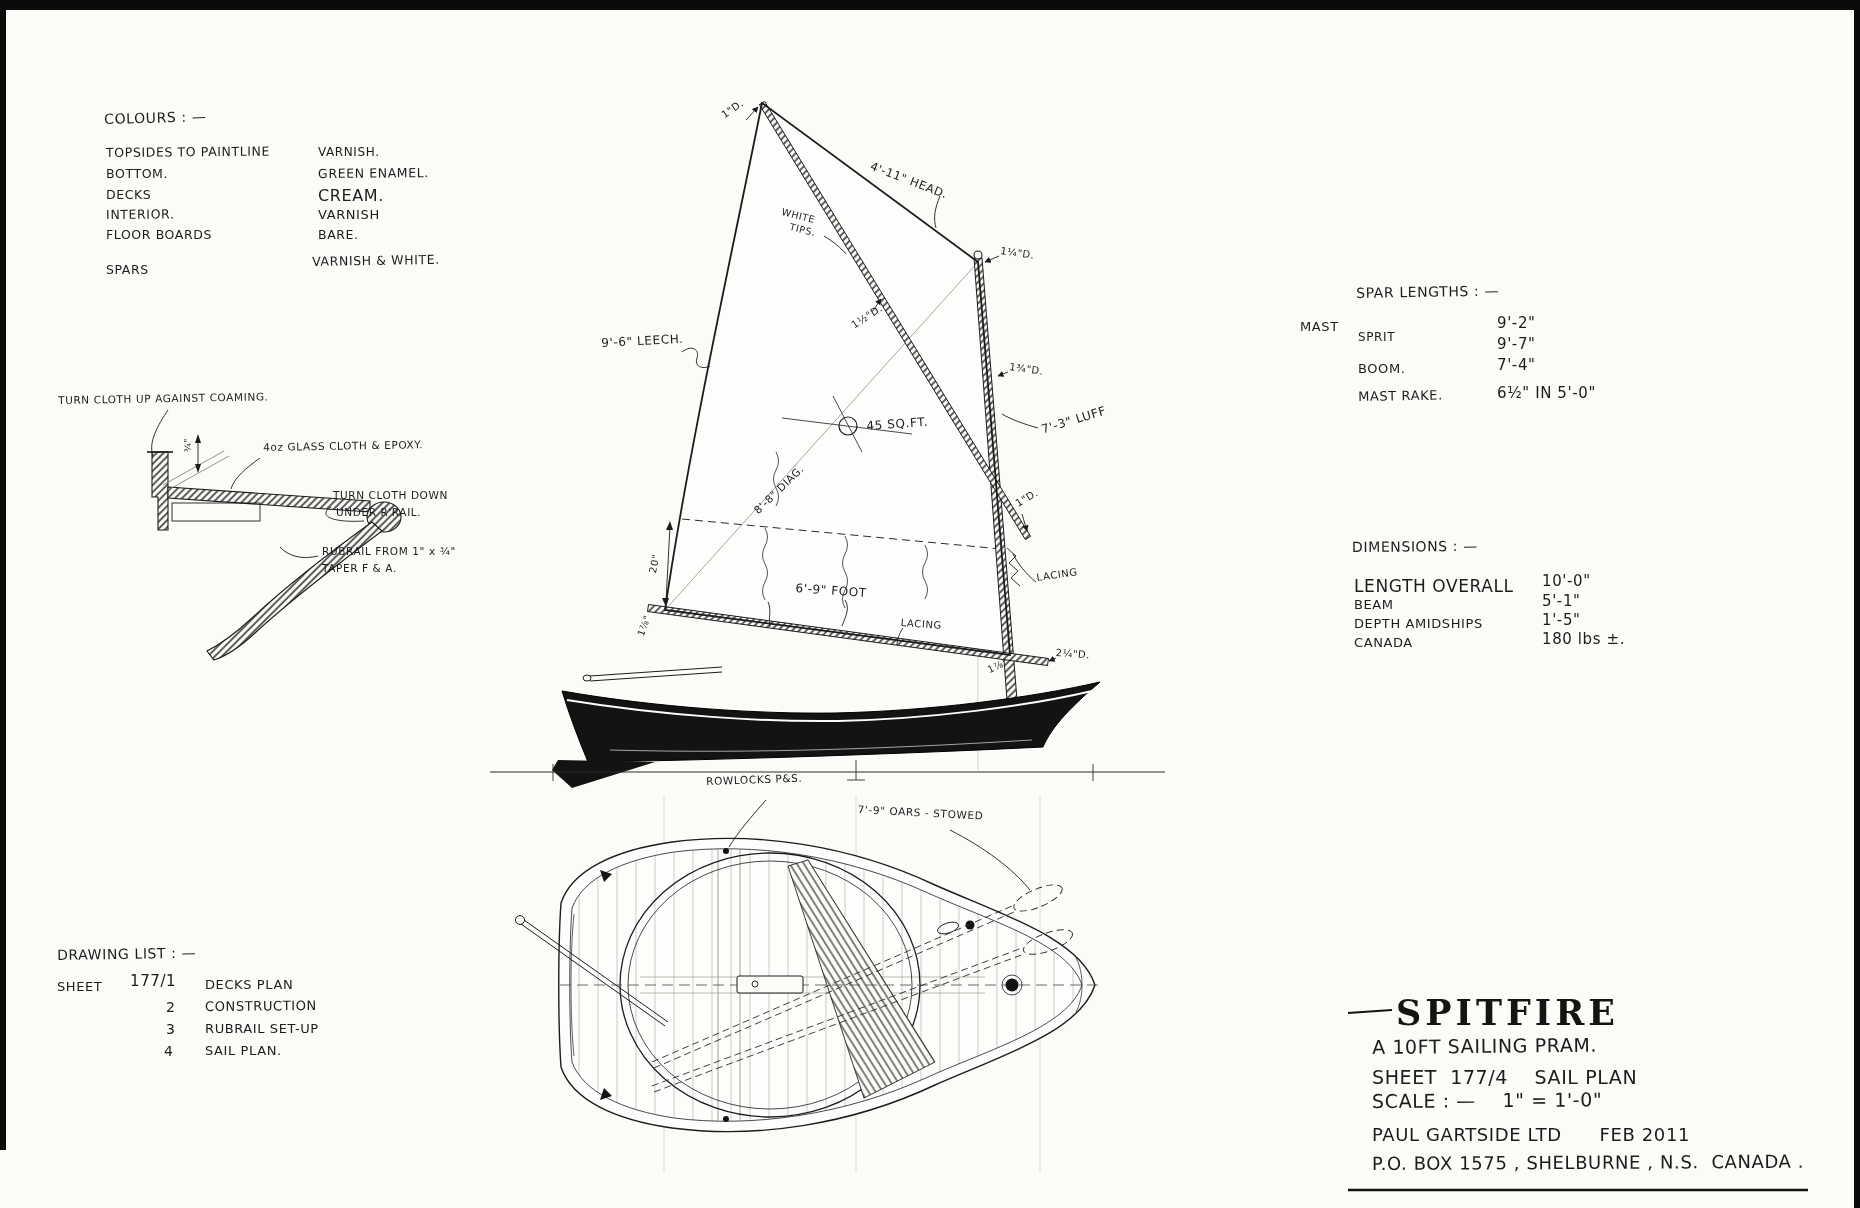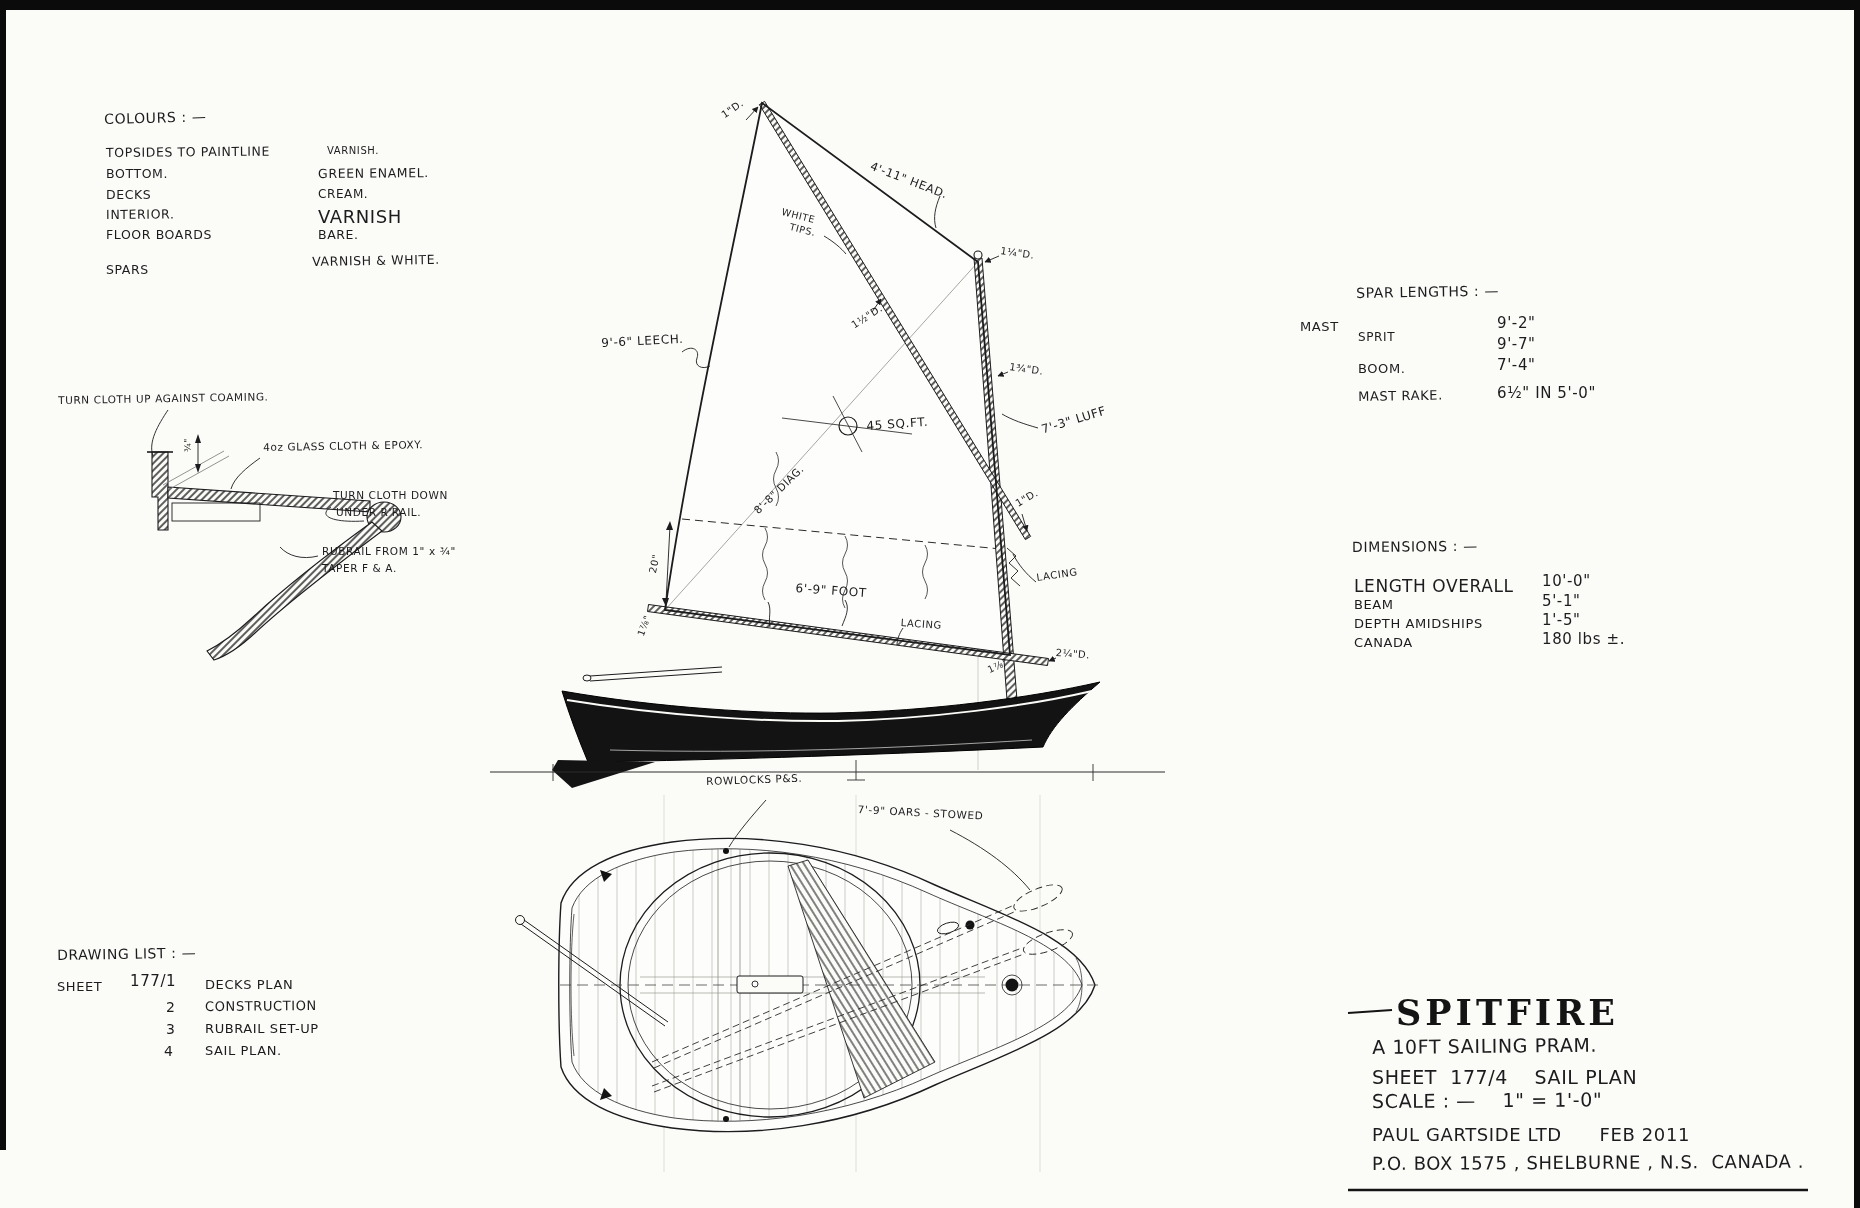--- a/index.html
+++ b/index.html
@@ -202,27 +202,27 @@
     </g>
 
     <g stroke="#141414">
       <line x1="1348" y1="1013" x2="1392" y2="1010" stroke-width="2"></line>
       <line x1="1348" y1="1190" x2="1808" y2="1190" stroke-width="2.5"></line>
     </g>
   </svg>
 
   <span class="hand" style="left:104px;top:112px;font-size:14px;transform:rotate(-1.5deg)">COLOURS : —</span>
   <span class="hand" style="left:106px;top:146px;font-size:12.5px;transform:rotate(-0.5deg)">TOPSIDES TO PAINTLINE</span>
-  <span class="hand" style="left:327px;top:146px;font-size:10px">VARNISH.</span>
+  <span class="hand" style="left:318px;top:146px;font-size:12px">VARNISH.</span>
   <span class="hand" style="left:106px;top:167px;font-size:12.5px">BOTTOM.</span>
   <span class="hand" style="left:318px;top:167px;font-size:12.5px;transform:rotate(-0.5deg)">GREEN ENAMEL.</span>
   <span class="hand" style="left:106px;top:188px;font-size:12.5px">DECKS</span>
-  <span class="hand" style="left:318px;top:188px;font-size:12px">CREAM.</span>
+  <span class="hand" style="left:318px;top:188px;font-size:16px">CREAM.</span>
   <span class="hand" style="left:106px;top:208px;font-size:12.5px;transform:rotate(-0.5deg)">INTERIOR.</span>
-  <span class="hand" style="left:318px;top:208px;font-size:18px">VARNISH</span>
+  <span class="hand" style="left:318px;top:208px;font-size:13px">VARNISH</span>
   <span class="hand" style="left:106px;top:228px;font-size:12.5px">FLOOR BOARDS</span>
   <span class="hand" style="left:318px;top:228px;font-size:12.5px">BARE.</span>
   <span class="hand" style="left:106px;top:263px;font-size:12.5px">SPARS</span>
   <span class="hand" style="left:312px;top:255px;font-size:12.5px;transform:rotate(-1deg)">VARNISH &amp; WHITE.</span>
 
   <span class="hand" style="left:58px;top:395px;font-size:10.5px;transform:rotate(-1deg)">TURN CLOTH UP AGAINST COAMING.</span>
   <span class="hand" style="left:184px;top:452px;font-size:9px;transform:rotate(-90deg)">¾"</span>
   <span class="hand" style="left:263px;top:442px;font-size:10.5px;transform:rotate(-1deg)">4oz GLASS CLOTH &amp; EPOXY.</span>
   <span class="hand" style="left:333px;top:490px;font-size:10.5px">TURN CLOTH DOWN</span>
   <span class="hand" style="left:336px;top:507px;font-size:10.5px">UNDER R'RAIL.</span>

